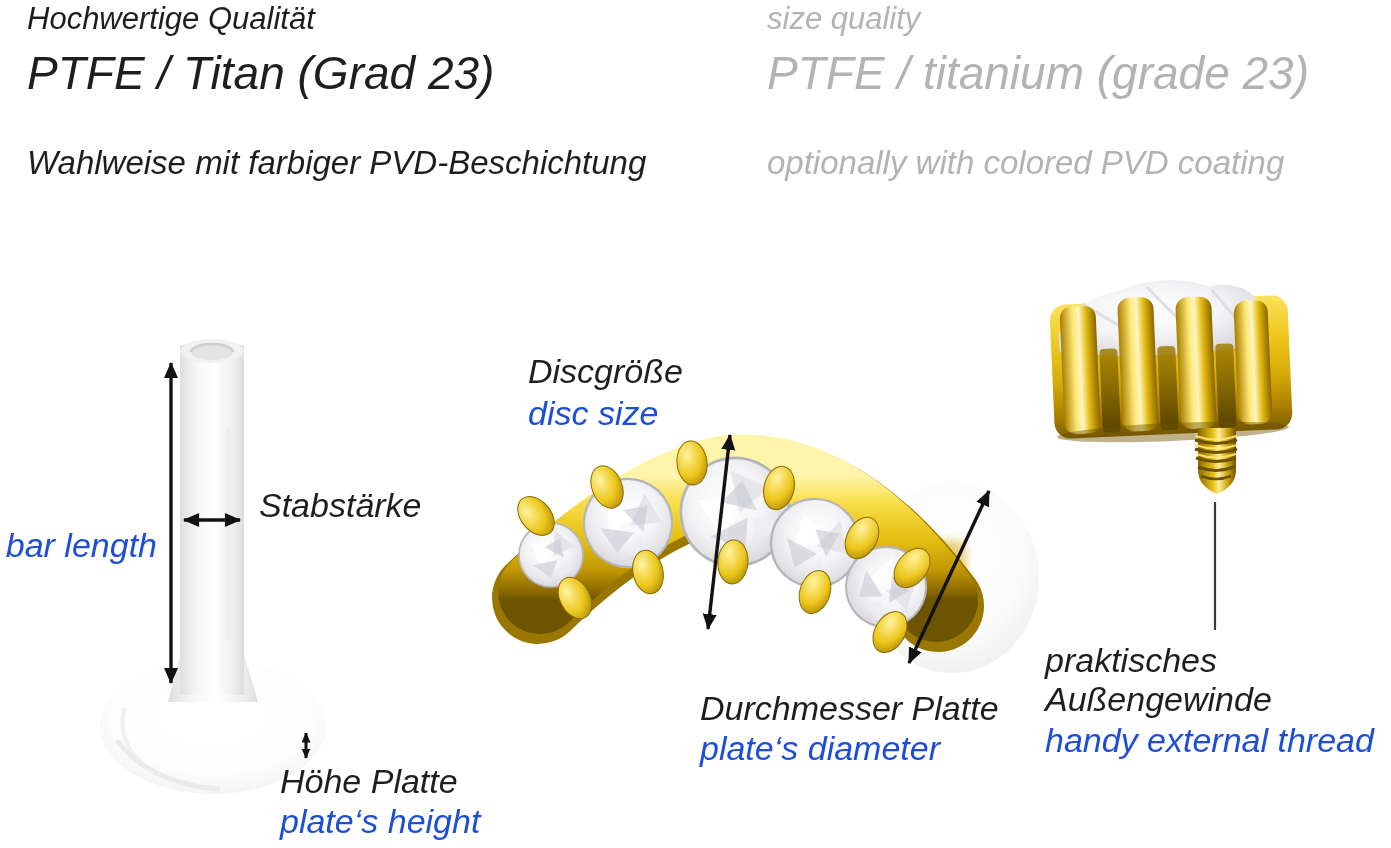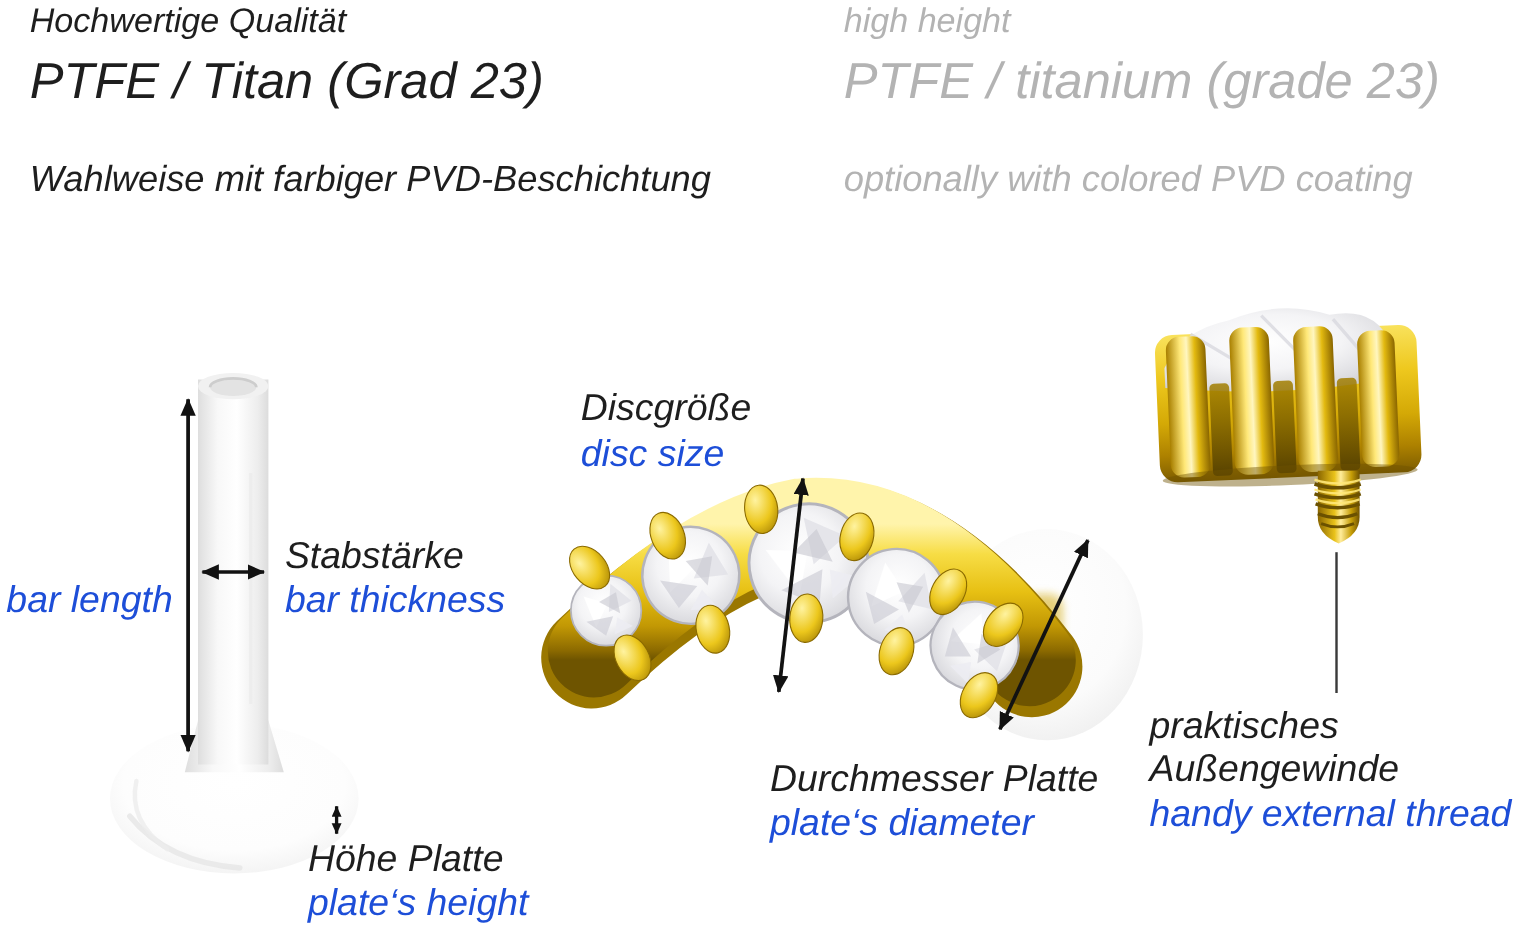--- a/index.html
+++ b/index.html
@@ -192,28 +192,27 @@
       <line x1="306" y1="733" x2="306" y2="758" stroke-width="3" marker-start="url(#ahs)" marker-end="url(#ahs)"></line>
       <line x1="730" y1="435" x2="708" y2="629" marker-start="url(#ah)" marker-end="url(#ah)"></line>
       <line x1="989" y1="491" x2="909" y2="663" marker-start="url(#ah)" marker-end="url(#ah)"></line>
     </g>
   </svg>
 
   <div class="txt de h1" style="left:27px;top:2px">Hochwertige Qualität</div>
   <div class="txt de h2" style="left:27px;top:48px">PTFE / Titan (Grad 23)</div>
   <div class="txt de h3" style="left:27px;top:106px">Wahlweise mit farbiger PVD-Beschichtung</div>
 
-  <div class="txt en-hdr h1" style="left:767px;top:2px">high height</div>
+  <div class="txt en-hdr h1" style="left:767px;top:2px">size quality</div>
   <div class="txt en-hdr h2" style="left:767px;top:48px">PTFE / titanium (grade 23)</div>
   <div class="txt en-hdr h3" style="left:767px;top:106px">optionally with colored PVD coating</div>
 
   <div class="txt en-lbl lbl rgt" style="left:0;top:526px;width:157px">bar length</div>
 
   <div class="txt de lbl" style="left:259px;top:486px">Stabstärke</div>
-  <div class="txt en-lbl lbl" style="left:259px;top:526px">bar thickness</div>
 
   <div class="txt de lbl ctr" style="left:280px;top:762px;width:220px">Höhe Platte</div>
   <div class="txt en-lbl lbl ctr" style="left:280px;top:802px;width:220px">plate‘s height</div>
 
   <div class="txt de lbl ctr" style="left:528px;top:352px;width:220px">Discgröße</div>
   <div class="txt en-lbl lbl ctr" style="left:528px;top:394px;width:220px">disc size</div>
 
   <div class="txt de lbl ctr" style="left:700px;top:689px;width:310px">Durchmesser Platte</div>
   <div class="txt en-lbl lbl ctr" style="left:700px;top:729px;width:310px">plate‘s diameter</div>
 

